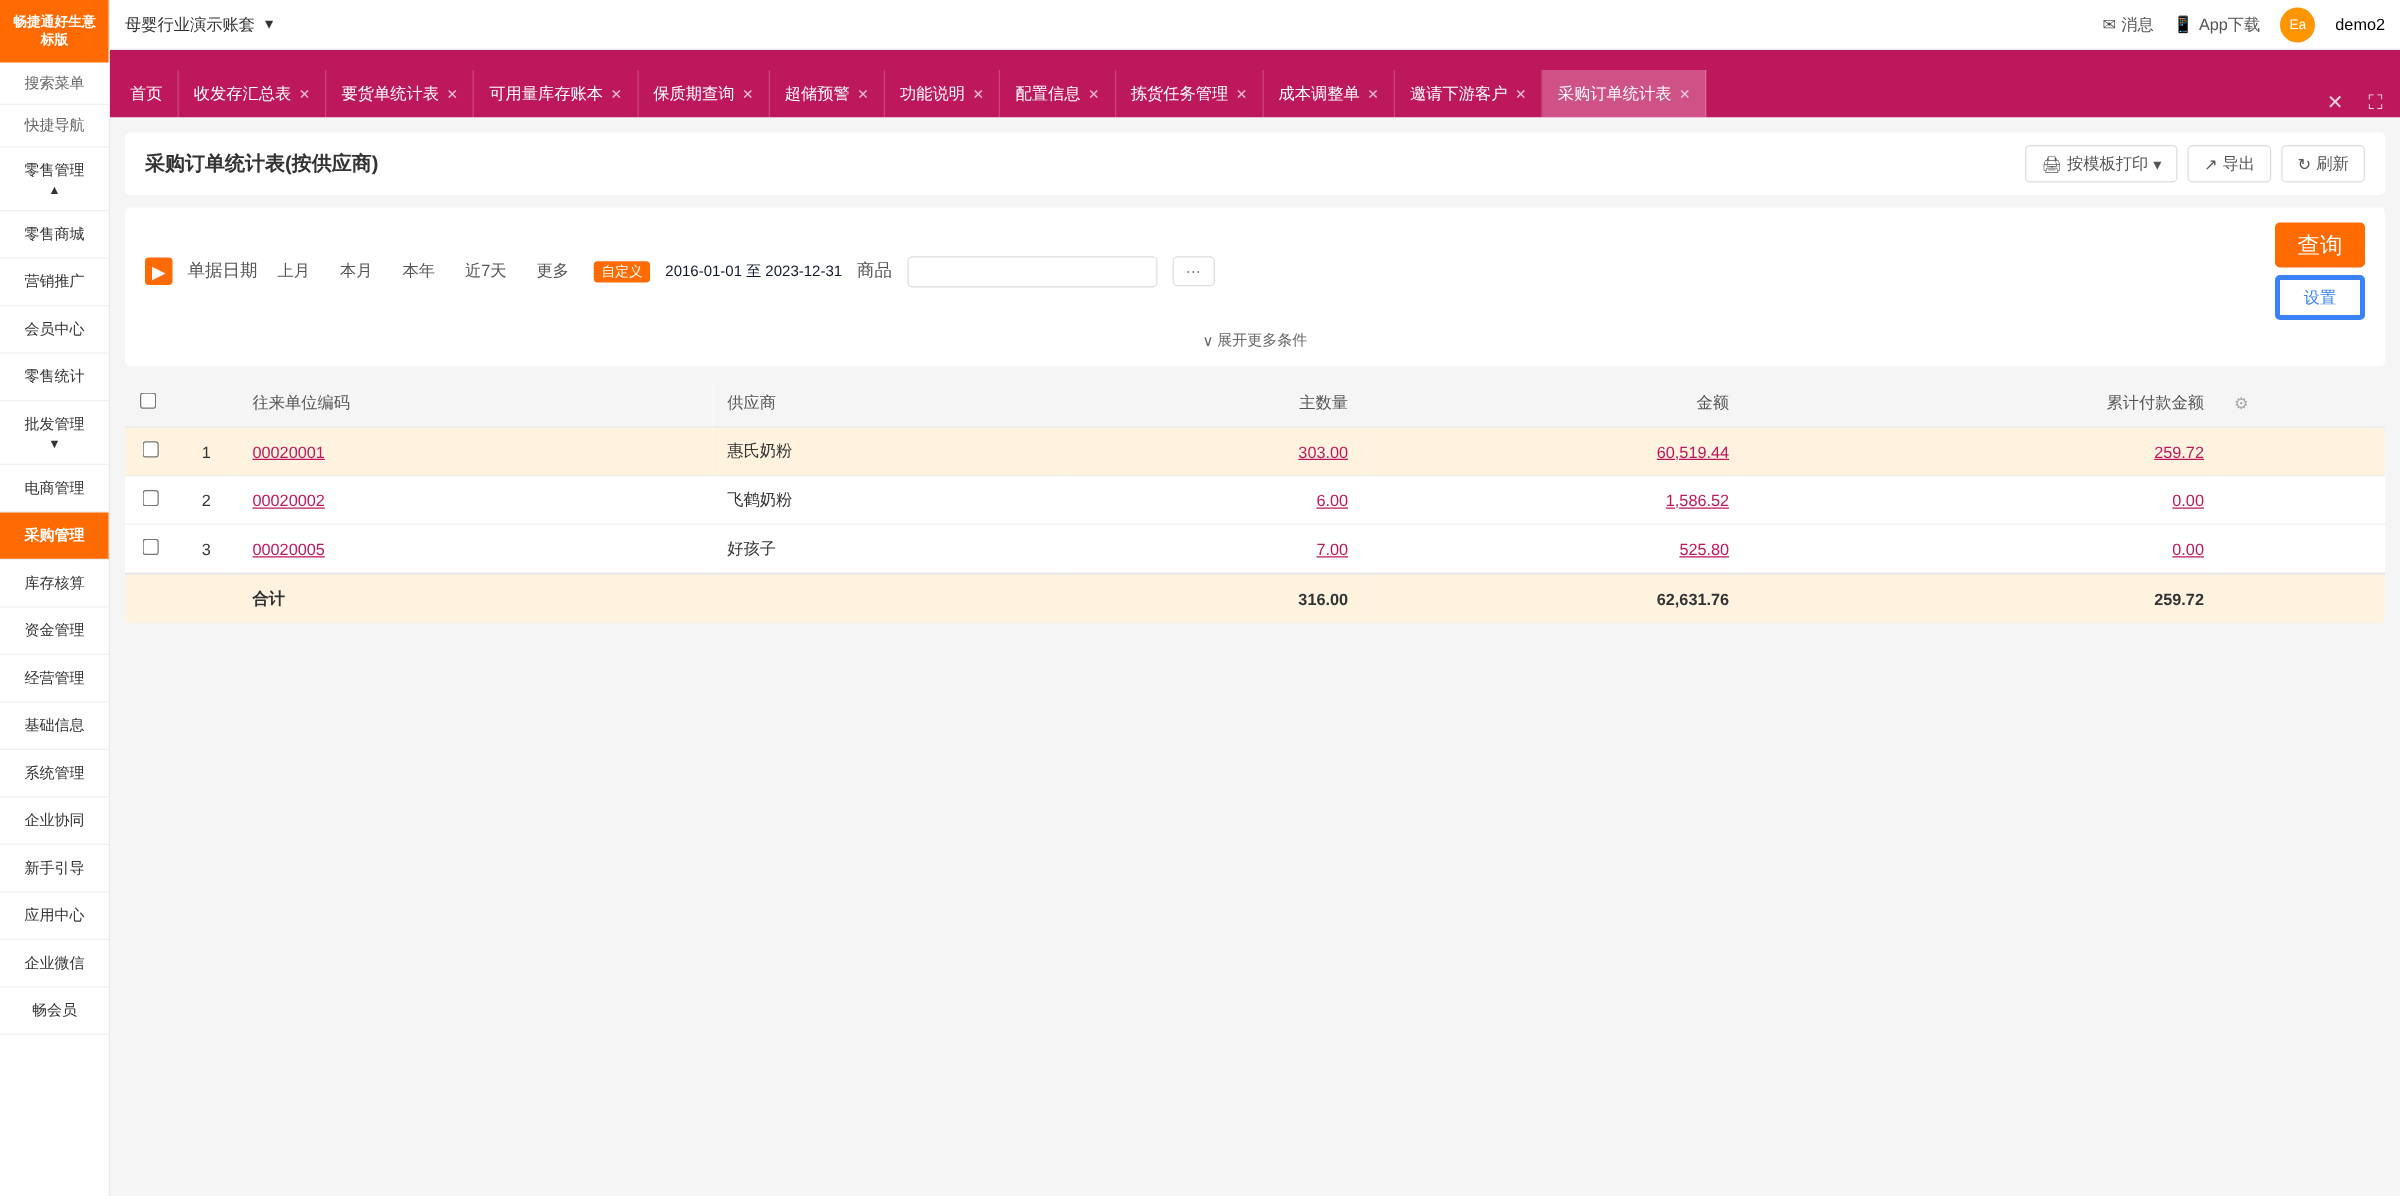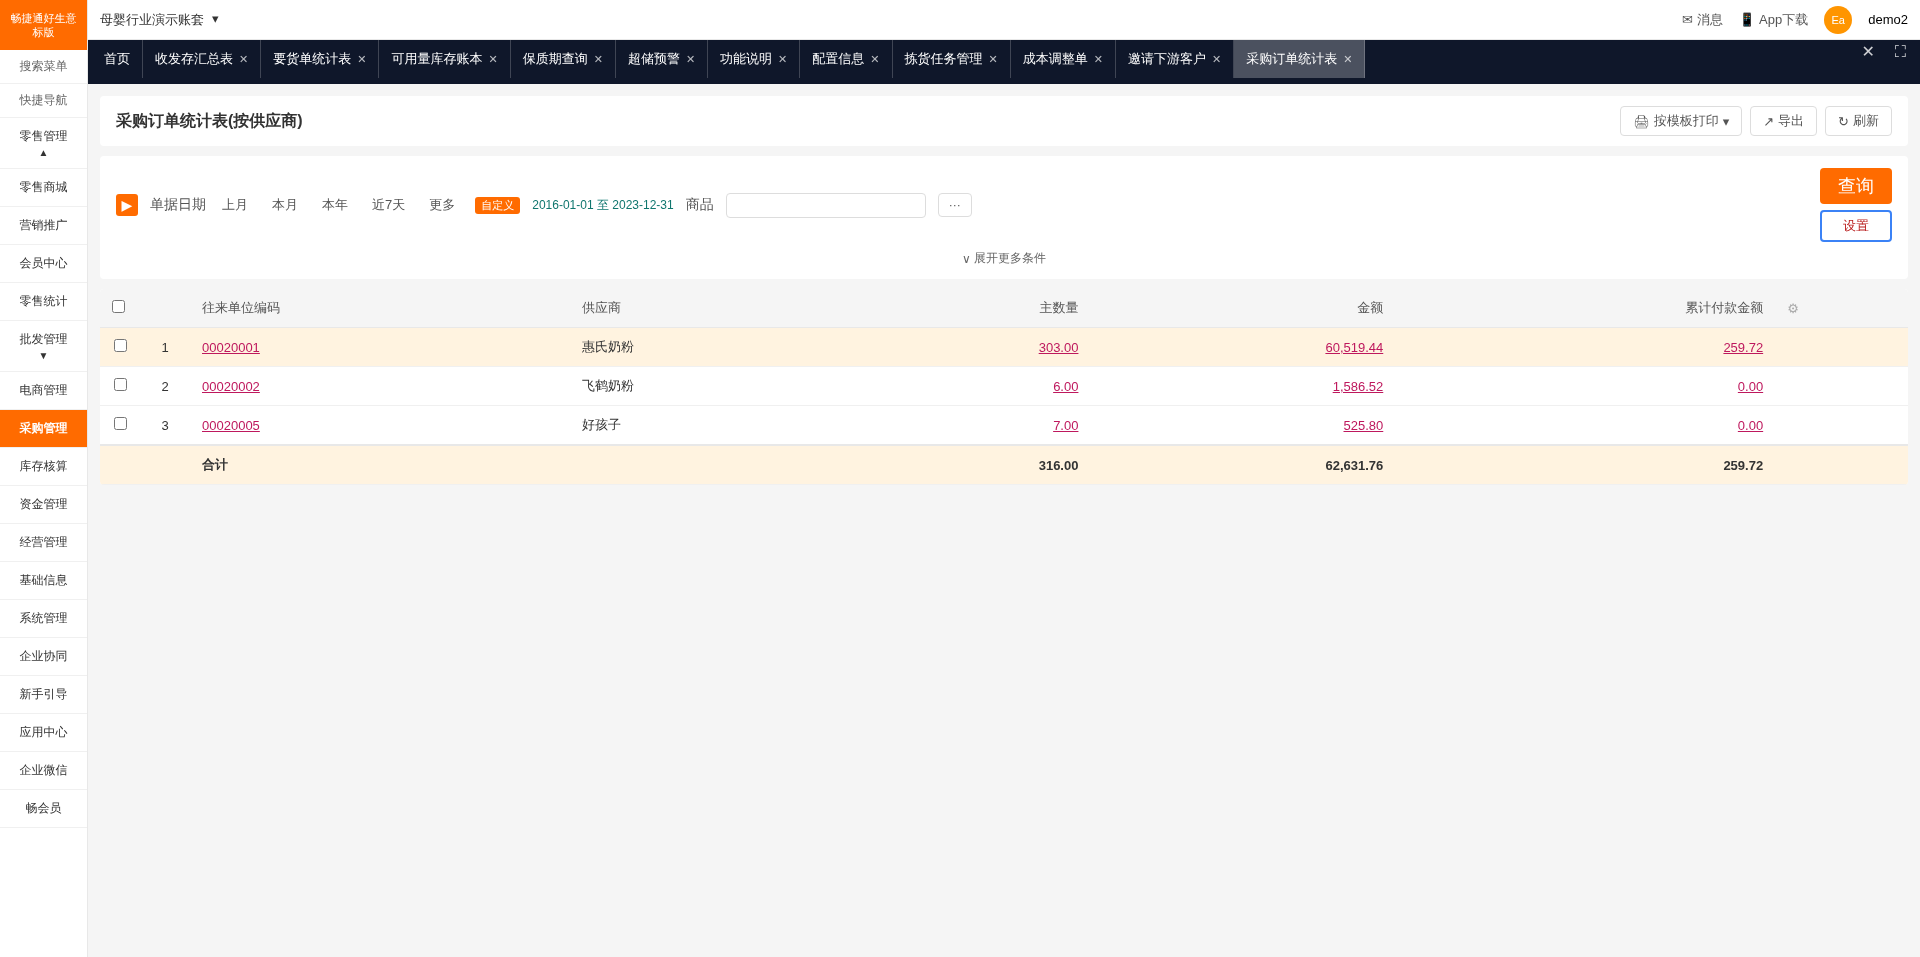--- a/index.html
+++ b/index.html
@@ -17,20 +17,21 @@
       overflow-y: auto;
     }
     .sidebar-logo {
       background: #ff6b00;
       padding: 1px 4px;
       display: flex;
       align-items: center;
       justify-content: center;
       height: 50px;
       flex-shrink: 0;
+      font-weight: bold;
     }
     .sidebar-logo-text {
       color: #fff;
       font-size: 11px;
       text-align: center;
       line-height: 1.3;
     }
     .sidebar-search {
       padding: 8px 4px;
       text-align: center;
@@ -114,24 +115,24 @@
       background: #ff9500;
       display: flex;
       align-items: center;
       justify-content: center;
       color: #fff;
       font-size: 11px;
     }
 
     
     .nav-tabs {
-      background: #0f172a;
-      display: flex;
-      align-items: flex-start;
-      height: 44px;
+      background: #be185d;
+      display: flex;
+      align-items: flex-end;
+      height: 54px;
       flex-shrink: 0;
       overflow-x: auto;
       padding: 0 4px;
     }
     .nav-tabs::-webkit-scrollbar { height: 0; }
     .nav-tab {
       padding: 0 12px;
       height: 38px;
       display: flex;
       align-items: center;
@@ -272,21 +273,21 @@
     }
     .date-range-badge {
       background: #ff6b00;
       color: #fff;
       font-size: 11px;
       padding: 1px 6px;
       border-radius: 3px;
       cursor: pointer;
     }
     .date-range-text {
-      color: #0f766e;
+      color: #0f172a;
       font-size: 12px;
     }
     .filter-select-wrap {
       display: flex;
       align-items: center;
       gap: 6px;
       flex: 1;
     }
     .filter-select {
       border: 1px solid #ddd;
@@ -342,26 +343,26 @@
       border: none;
       color: #fff;
       border-radius: 4px;
       padding: 6px 18px;
       cursor: pointer;
       font-size: 18px;
       white-space: nowrap;
     }
     .btn-settings {
       background: #fff;
-      border: 2px solid #3b82f6;
+      border: 4px solid #3b82f6;
       border-radius: 4px;
       padding: 5px 12px;
       cursor: pointer;
       font-size: 13px;
-      color: #b91c1c;
+      color: #3b82f6;
       white-space: nowrap;
     }
     .filter-right-btns {
       display: flex;
       flex-direction: column;
       gap: 6px;
       margin-left: auto;
     }
 
     

